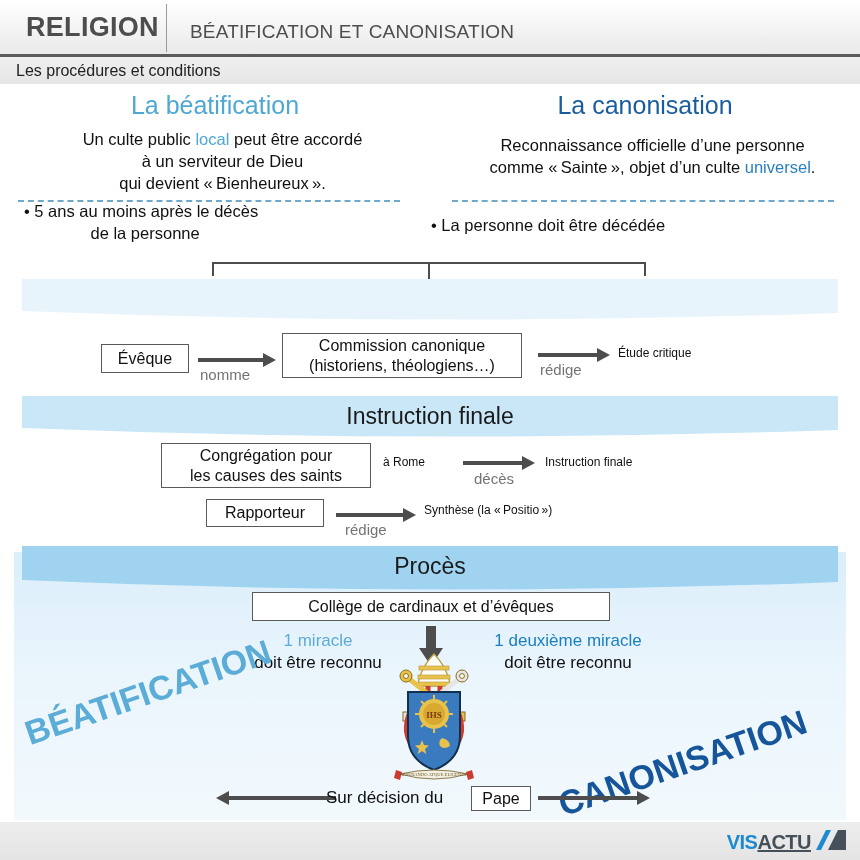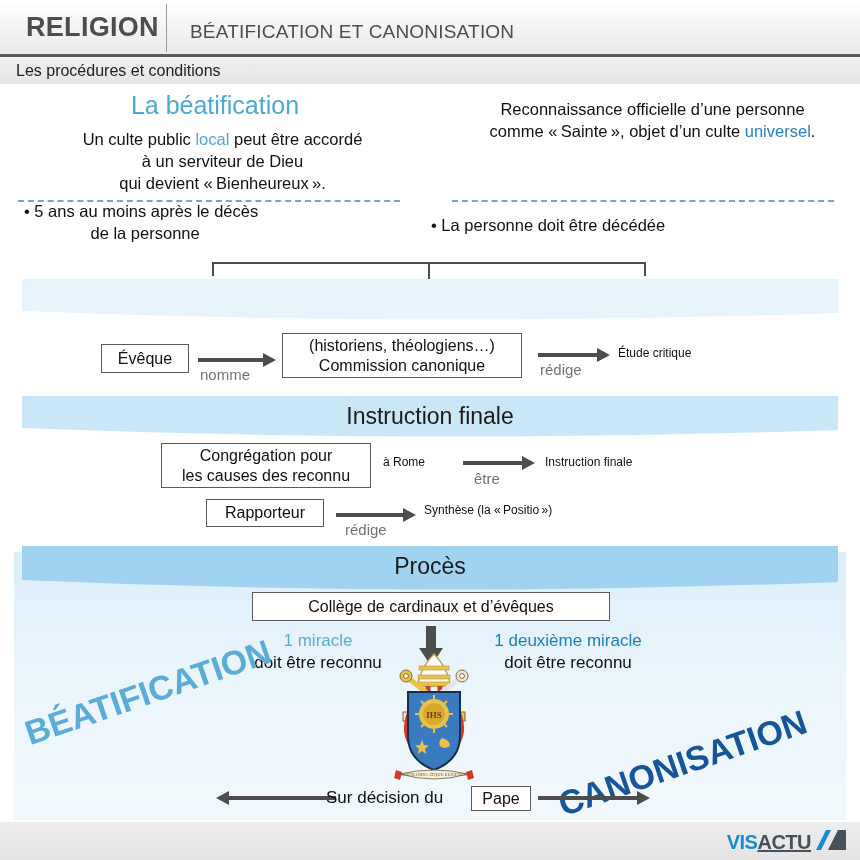--- a/index.html
+++ b/index.html
@@ -179,20 +179,21 @@
       <span>qui devient « Bienheureux ».</span>
     </div>
   </div>
   <div class="dashed l"></div>
   <div class="bullet l">
     <span>• 5 ans au moins après le décès</span><br>
     <span style="padding-left:8px">de la personne</span>
   </div>
 
   <div class="col right">
+    <div class="col-title">La canonisation</div>
     <div class="col-body" style="padding-top:6px">
       <span>Reconnaissance officielle d’une personne</span><br>
       <span>comme « Sainte », objet d’un culte </span><span class="hl-dark">universel</span><span>.</span>
     </div>
   </div>
   <div class="dashed r"></div>
   <div class="bullet r">• La personne doit être décédée</div>
 
   <div class="bracket">
     <div class="top"></div>
@@ -210,47 +211,47 @@
   <div class="nbox" style="left:101px;top:344px;width:88px;height:29px;">
     <span>Évêque</span>
   </div>
   <div class="arrow right" style="left:198px;top:353px;width:78px;">
     <div class="shaft" style="width:65px"></div>
     <div class="head" style="left:65px"></div>
   </div>
   <div class="vlabel" style="left:200px;top:366px">nomme</div>
 
   <div class="nbox" style="left:282px;top:333px;width:240px;height:45px;flex-direction:column;">
+    <span>Commission canonique</span>
     <span>(historiens, théologiens…)</span>
-    <span>Commission canonique</span>
   </div>
   <div class="arrow right" style="left:538px;top:348px;width:72px;">
     <div class="shaft" style="width:59px"></div>
     <div class="head" style="left:59px"></div>
   </div>
   <div class="vlabel" style="left:540px;top:361px">rédige</div>
   <div class="ntext" style="left:618px;top:346px">Étude critique</div>
 
   <div class="band" style="top:396px">
     <svg width="860" height="50" viewBox="0 0 860 50">
       <path d="M22,0 L838,0 L838,34 Q430,48 22,32 Z" fill="#c9e7f7"></path>
     </svg>
   </div>
   <div class="band-label" style="top:403px">Instruction finale</div>
 
   <div class="nbox" style="left:161px;top:443px;width:210px;height:45px;flex-direction:column;">
     <span>Congrégation pour</span>
-    <span>les causes des reconnu</span>
+    <span>les causes des saints</span>
   </div>
   <div class="ntext" style="left:383px;top:455px">à Rome</div>
   <div class="arrow right" style="left:463px;top:456px;width:72px;">
     <div class="shaft" style="width:59px"></div>
     <div class="head" style="left:59px"></div>
   </div>
-  <div class="vlabel" style="left:474px;top:470px">être</div>
+  <div class="vlabel" style="left:474px;top:470px">décès</div>
   <div class="ntext" style="left:545px;top:455px">Instruction finale</div>
 
   <div class="nbox" style="left:206px;top:499px;width:118px;height:28px;">
     <span>Rapporteur</span>
   </div>
   <div class="arrow right" style="left:336px;top:508px;width:80px;">
     <div class="shaft" style="width:67px"></div>
     <div class="head" style="left:67px"></div>
   </div>
   <div class="vlabel" style="left:345px;top:521px">rédige</div>

